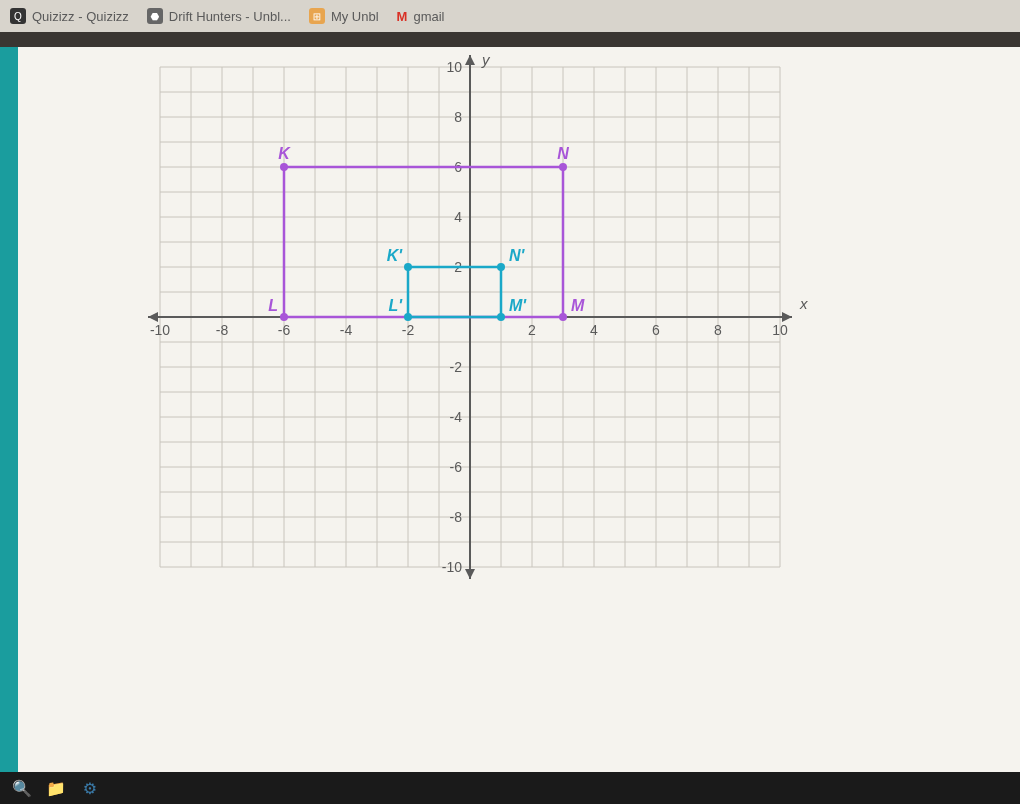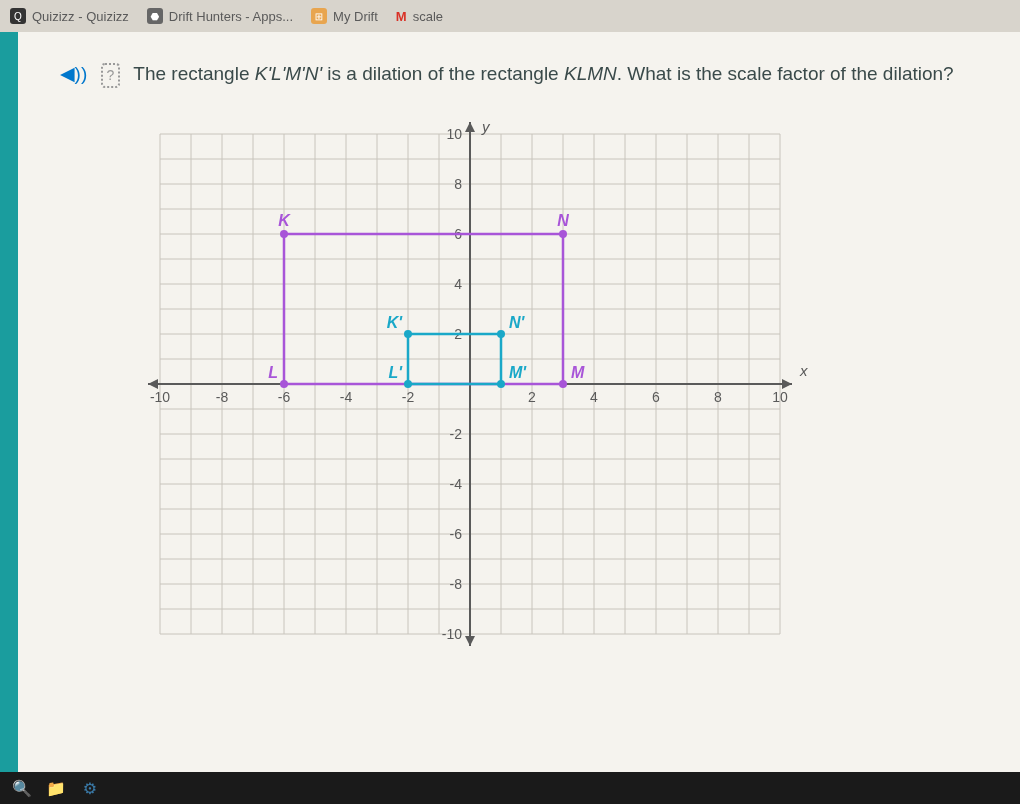--- a/index.html
+++ b/index.html
@@ -127,44 +127,39 @@
   <div class="fav">
     <span class="fav-icon" style="background:#333">
         <span>Q</span>
       </span>
     <span>Quizizz - Quizizz</span>
   </div>
   <div class="fav">
     <span class="fav-icon" style="background:#666">
         <span>⬣</span>
       </span>
-    <span>Drift Hunters - Apps...</span>
+    <span>Drift Hunters - Unbl...</span>
   </div>
   <div class="fav">
     <span class="fav-icon" style="background:#e8a54f">
         <span>⊞</span>
       </span>
-    <span>My Drift</span>
+    <span>My Unbl</span>
   </div>
   <div class="fav">
     <span style="font-weight:bold">
       <span style="color:#d93025">M</span>
     </span>
-    <span>scale</span>
+    <span>gmail</span>
   </div>
 </div>
 
 <div class="content-area">
   <div class="left-accent"></div>
 
-  <div class="question-block">
-    <span class="audio-icon">◀))</span>
-    <span class="help-icon">?</span>
-    <span>The rectangle </span><span class="italic">K'L'M'N'</span><span> is a dilation of the rectangle </span><span class="italic">KLMN</span><span>. What is the scale factor of the dilation?</span>
-  </div>
 
   <div class="chart-wrapper">
     <svg class="grid" viewBox="0 0 720 560">
         <line x1="60" y1="520" x2="60" y2="20" class="grid-line"></line>
         <line x1="91" y1="520" x2="91" y2="20" class="grid-line"></line>
         <line x1="122" y1="520" x2="122" y2="20" class="grid-line"></line>
         <line x1="153" y1="520" x2="153" y2="20" class="grid-line"></line>
         <line x1="184" y1="520" x2="184" y2="20" class="grid-line"></line>
         <line x1="215" y1="520" x2="215" y2="20" class="grid-line"></line>
         <line x1="246" y1="520" x2="246" y2="20" class="grid-line"></line>

